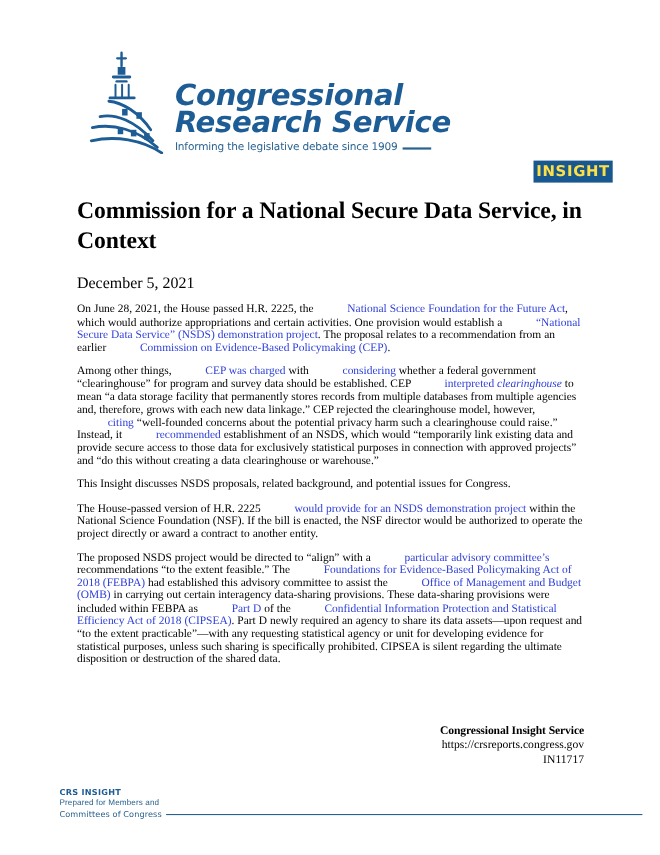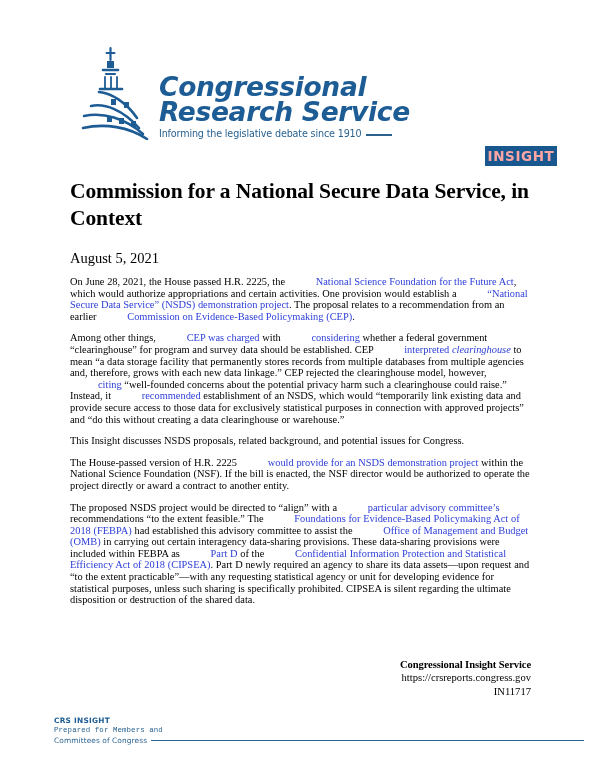--- a/index.html
+++ b/index.html
@@ -81,21 +81,21 @@
     margin-top: 3px;
   }
 
   .insight-badge {
     position: absolute;
     left: 470px;
     top: 104px;
     width: 72px;
     height: 20px;
     background: #19578f;
-    color: #fca5a5;
+    color: #fde047;
     font-family: "DejaVu Sans", sans-serif;
     font-weight: bold;
     font-size: 13.5px;
     letter-spacing: 0.6px;
     display: flex;
     align-items: center;
     justify-content: center;
   }
 
   
@@ -189,21 +189,21 @@
   }
   .footer-title {
     font-family: "DejaVu Sans", sans-serif;
     font-weight: bold;
     font-size: 7.4px;
     letter-spacing: 0.25px;
     color: #1d5c94;
     line-height: 9px;
   }
   .footer-sub1 {
-    font-family: Liberation Mono, monospace;
+    font-family: Liberation Sans, sans-serif;
     font-size: 7.4px;
     letter-spacing: 0.1px;
     color: #2a628f;
     line-height: 10.5px;
   }
   .footer-row {
     display: flex;
   }
   .footer-sub2 {
     font-family: "DejaVu Sans", sans-serif;
@@ -257,34 +257,34 @@
             <rect x="38" y="74" width="5" height="6"></rect>
             <rect x="50" y="77" width="5" height="6"></rect>
           </g>
         </svg>
       </div>
 
       <div class="logo-words">
         <div class="logo-line">Congressional</div>
         <div class="logo-line">Research Service</div>
         <div class="logo-tagline-row">
-          <div class="logo-tagline">Informing the legislative debate since 1910</div>
+          <div class="logo-tagline">Informing the legislative debate since 1909</div>
           <div class="logo-tagline-rule"></div>
         </div>
       </div>
     </div>
 
     <div class="insight-badge">INSIGHT</div>
   </div>
 
   <div class="content">
 
     <h1 class="doc-title">Commission for a National Secure Data Service, in Context</h1>
 
-    <div class="doc-date">August 5, 2021</div>
+    <div class="doc-date">December 5, 2021</div>
 
     <p class="body-par"><span>On June 28, 2021, the House passed H.R. 2225, the </span><a class="xlink" href="#">National Science Foundation for the Future Act</a><span>, which would authorize appropriations and certain activities. One provision would establish a </span><a class="xlink" href="#">“National Secure Data Service” (NSDS) demonstration project</a><span>. The proposal relates to a recommendation from an earlier </span><a class="xlink" href="#">Commission on Evidence-Based Policymaking (CEP)</a><span>.</span></p>
 
     <p class="body-par"><span>Among other things, </span><a class="xlink" href="#">CEP was charged</a><span> with </span><a class="xlink" href="#">considering</a><span> whether a federal government “clearinghouse” for program and survey data should be established. CEP </span><a class="xlink" href="#">interpreted</a><span> </span><span class="xlink-it">clearinghouse</span><span> to mean “a data storage facility that permanently stores records from multiple databases from multiple agencies and, therefore, grows with each new data linkage.” CEP rejected the clearinghouse model, however, </span><a class="xlink" href="#">citing</a><span> “well-founded concerns about the potential privacy harm such a clearinghouse could raise.” Instead, it </span><a class="xlink" href="#">recommended</a><span> establishment of an NSDS, which would “temporarily link existing data and provide secure access to those data for exclusively statistical purposes in connection with approved projects” and “do this without creating a data clearinghouse or warehouse.”</span></p>
 
     <p class="body-par">This Insight discusses NSDS proposals, related background, and potential issues for Congress.</p>
 
 
     <p class="body-par"><span>The House-passed version of H.R. 2225 </span><a class="xlink" href="#">would provide for an NSDS demonstration project</a><span> within the National Science Foundation (NSF). If the bill is enacted, the NSF director would be authorized to operate the project directly or award a contract to another entity.</span></p>
 

